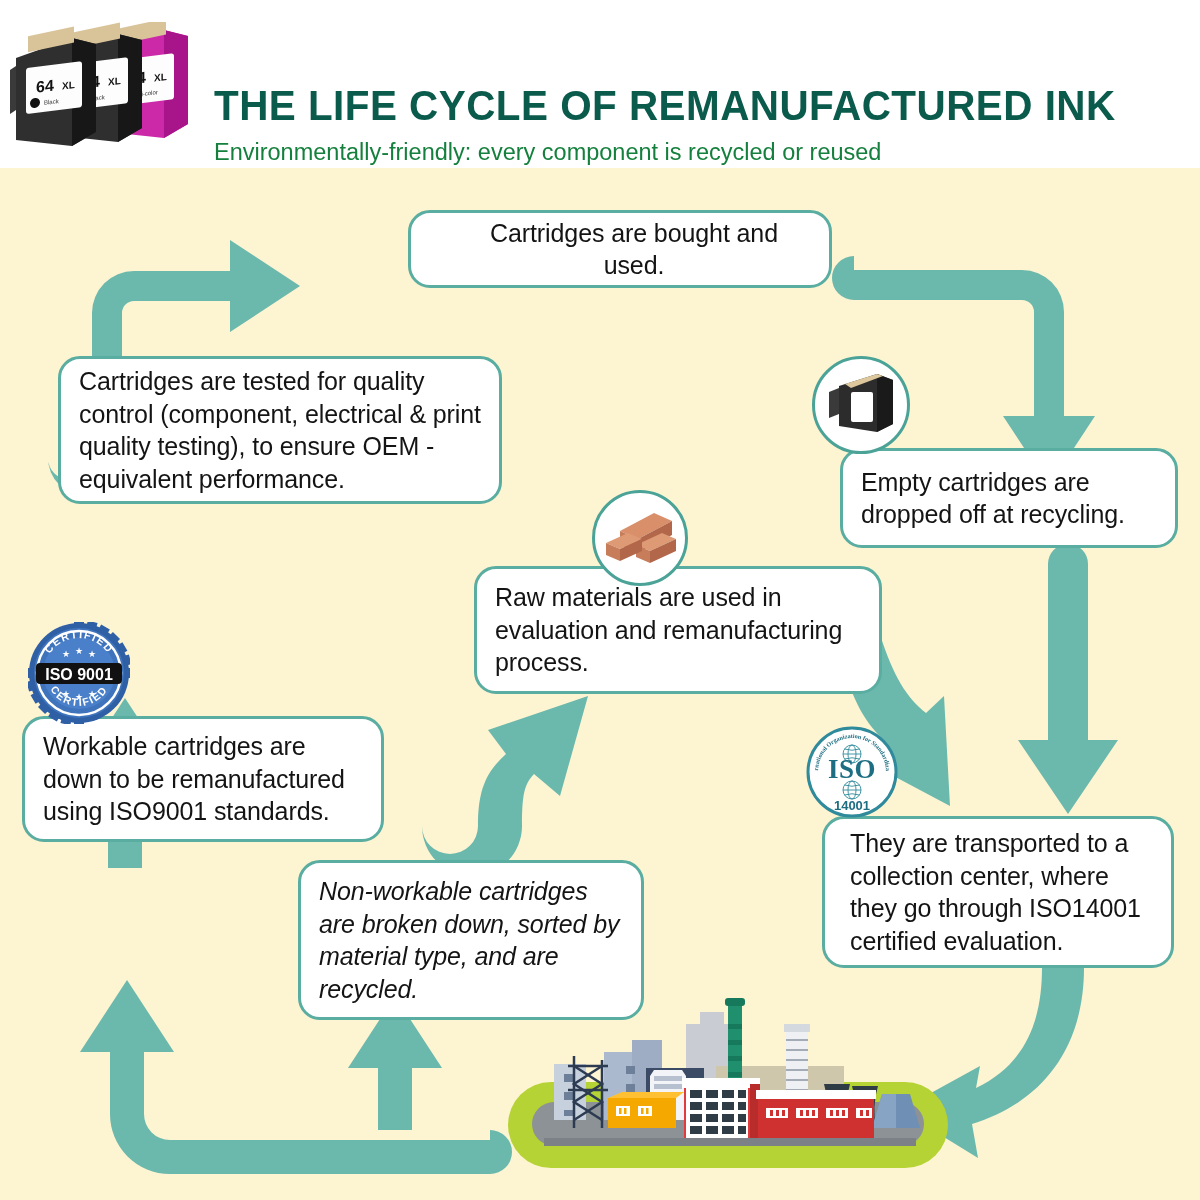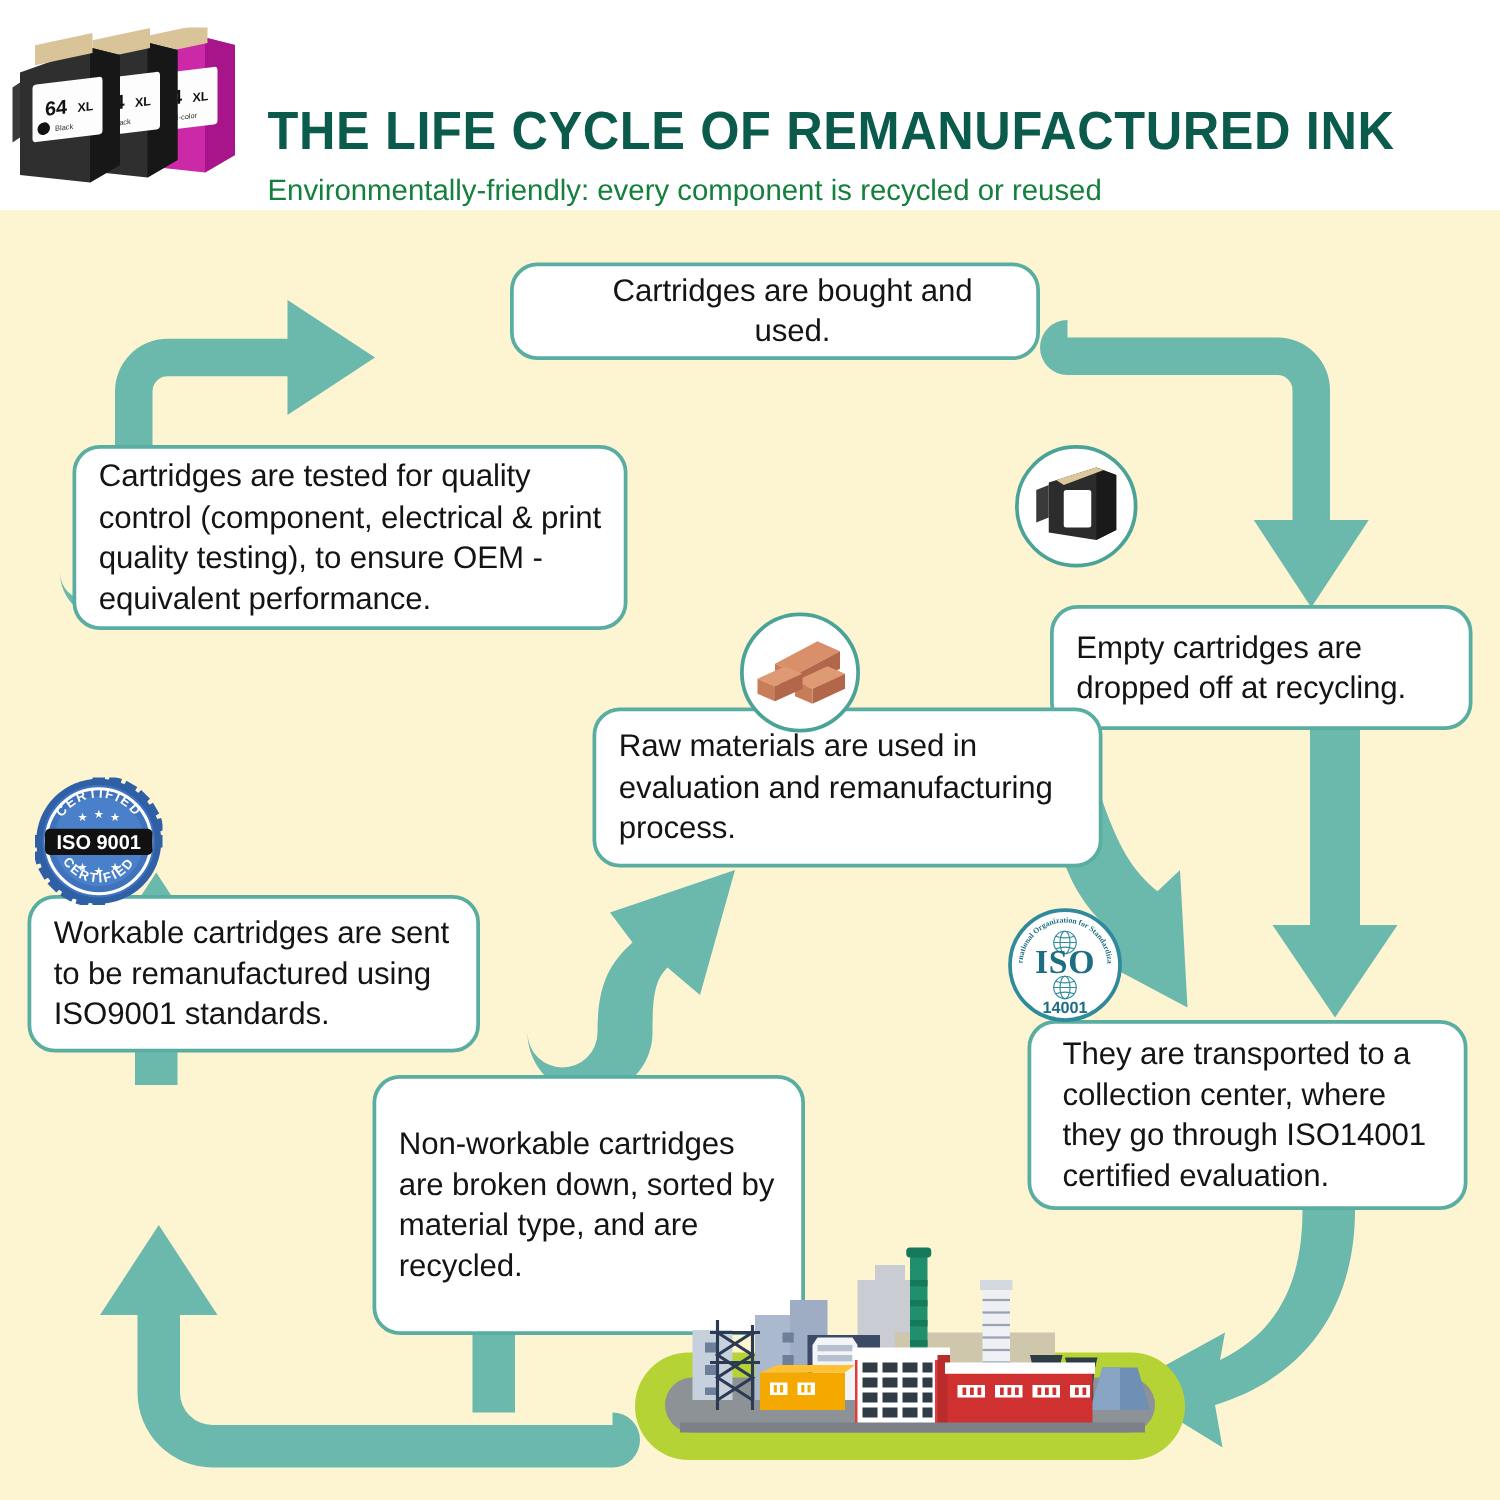--- a/index.html
+++ b/index.html
@@ -88,26 +88,26 @@
   .step-text {
     font-size: 25px;
     line-height: 1.30;
     color: #141414;
     letter-spacing: -0.1px;
   }
 
   #box-bought   { left: 408px; top: 42px;  width: 424px; height: 78px; justify-content: center; padding-left: 46px; }
   #box-bought .step-text { text-align: center; }
 
-  #box-dropped  { left: 840px; top: 280px; width: 338px; height: 100px; margin-top: 36px; }
+  #box-dropped  { left: 840px; top: 280px; width: 338px; height: 100px; }
   #box-tested   { left: 58px;  top: 188px; width: 444px; height: 148px; }
   #box-raw      { left: 474px; top: 398px; width: 408px; height: 128px; }
   #box-workable { left: 22px;  top: 548px; width: 362px; height: 126px; }
   #box-transport{ left: 822px; top: 648px; width: 352px; height: 152px; padding-left: 25px; }
-  #box-nonwork  { left: 298px; top: 692px; width: 346px; height: 208px; }
+  #box-nonwork  { left: 298px; top: 692px; width: 346px; height: 160px; font-style: italic; }
 
   
   .medallion {
     position: absolute;
     border-radius: 50%;
     background: #ffffff;
     border: 3px solid #4ba398;
     box-sizing: border-box;
     display: flex;
     align-items: center;
@@ -231,21 +231,21 @@
 
     <div class="step-box" id="box-dropped">
       <span class="step-text">Empty cartridges are dropped off at recycling.</span>
     </div>
 
     <div class="step-box" id="box-raw">
       <span class="step-text">Raw materials are used in evaluation and remanufacturing process.</span>
     </div>
 
     <div class="step-box" id="box-workable">
-      <span class="step-text">Workable cartridges are sent to be remanufactured using ISO9001 standards.</span>
+      <span class="step-text">Workable cartridges are down to be remanufactured using ISO9001 standards.</span>
     </div>
 
     <div class="step-box" id="box-transport">
       <span class="step-text">They are transported to a collection center, where they go through ISO14001 certified evaluation.</span>
     </div>
 
     <div class="step-box" id="box-nonwork">
       <span class="step-text">Non-workable cartridges are broken down, sorted by material type, and are recycled.</span>
     </div>
 

